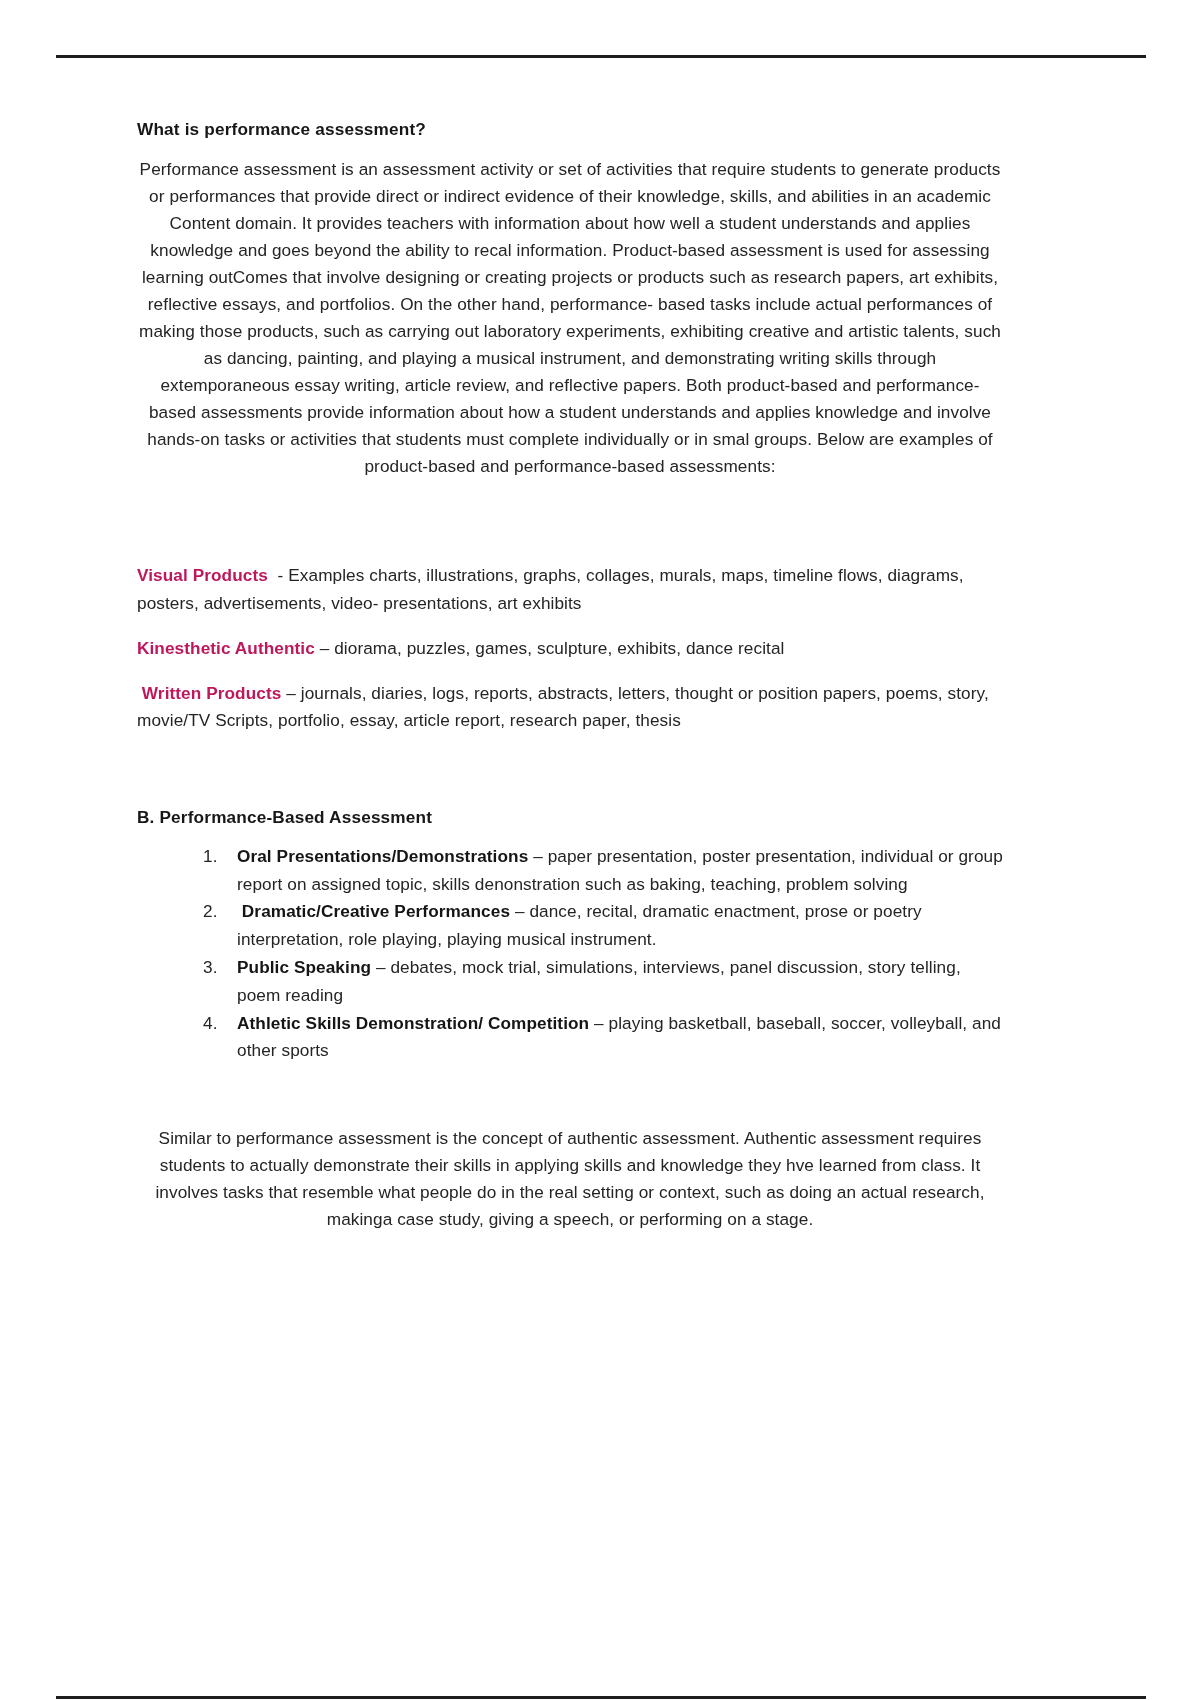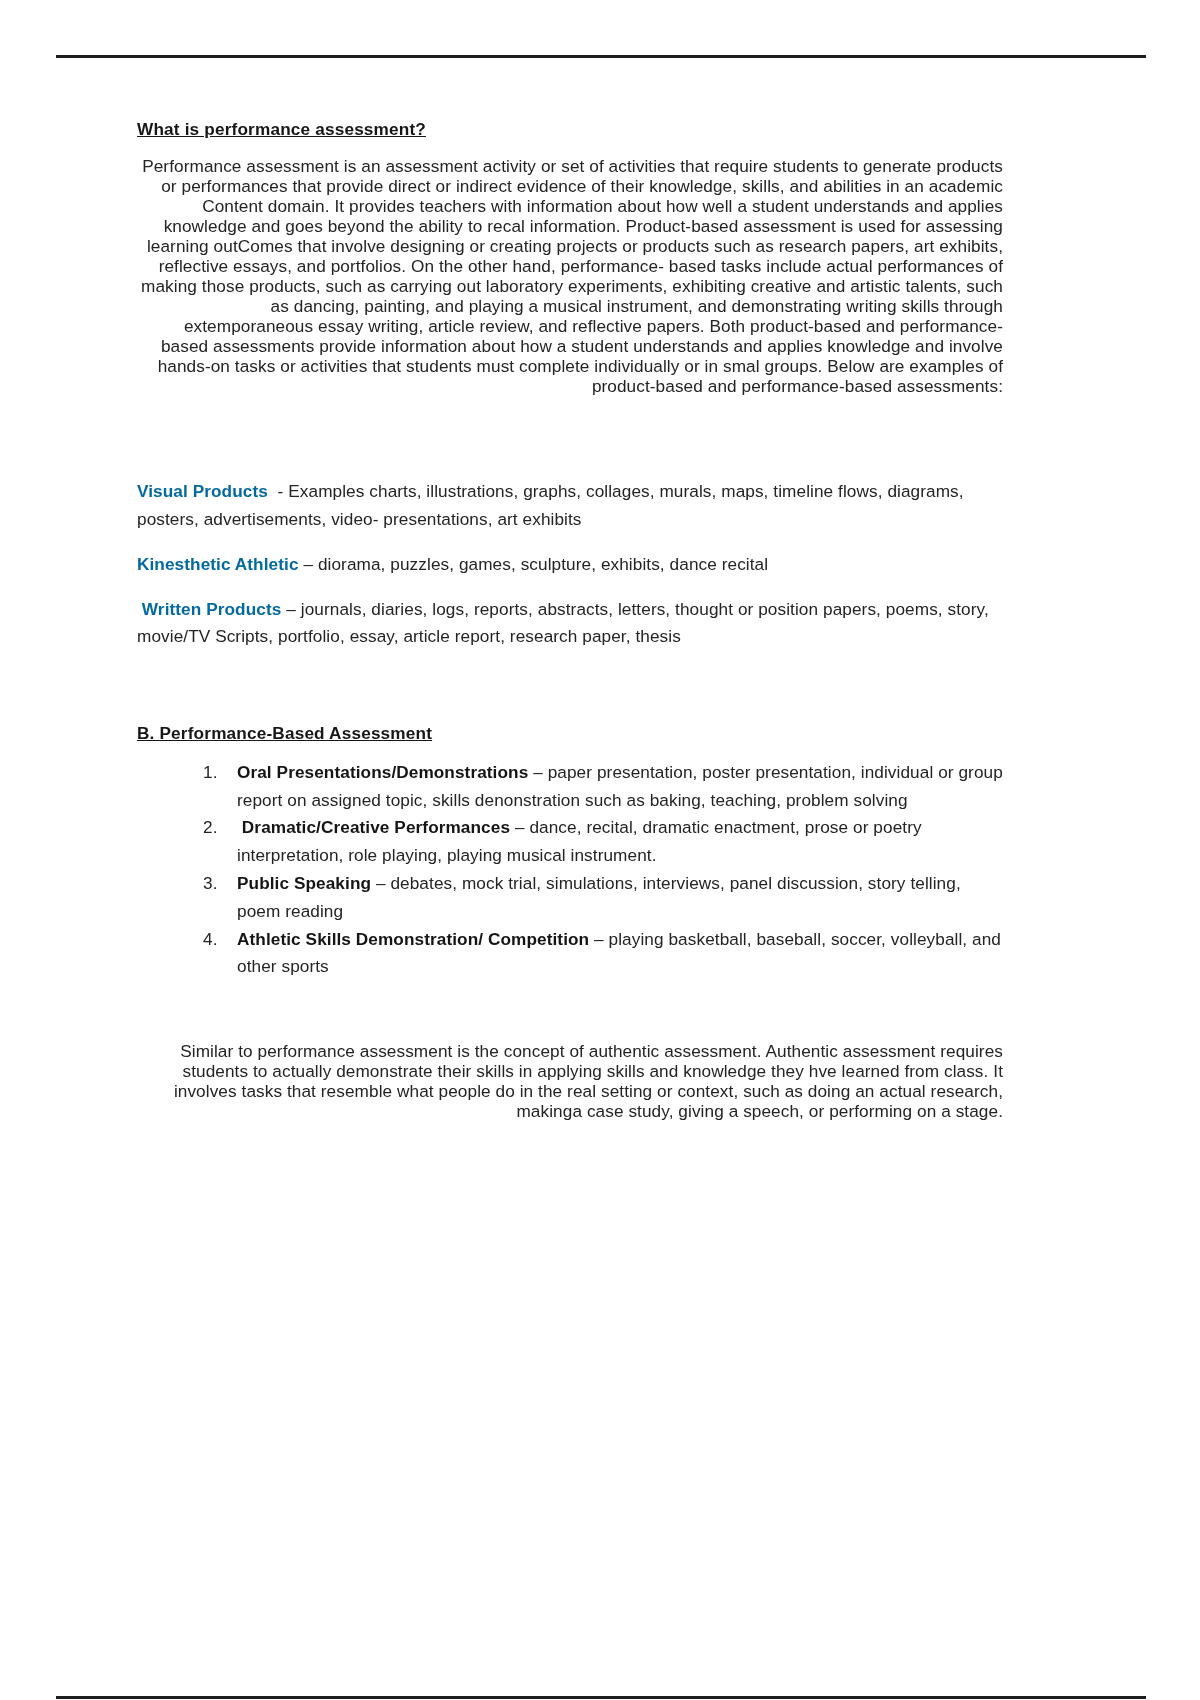--- a/index.html
+++ b/index.html
@@ -44,42 +44,41 @@
   }
 
   
   h2.section-heading {
     font-size: 17.2px;
     line-height: 1.3;
     font-weight: bold;
     letter-spacing: 0.01em;
     margin: 0;
     color: #171717;
-    text-decoration: underline;
   }
 
   p.body-text {
     font-size: 17.2px;
-    line-height: 20px;
+    line-height: 27px;
     margin: 0;
     color: #242424;
     letter-spacing: 0.005em;
-    text-align: right;
+    text-align: center;
   }
 
   .defn {
     font-size: 17.2px;
     line-height: 27.2px;
     margin: 0;
     color: #242424;
     letter-spacing: 0.005em;
   }
   .defn .term {
     font-weight: bold;
-    color: #0369a1;
+    color: #be185d;
   }
 
   
   .gap-intro   { height: 16px; }
   .gap-xl      { height: 54px; }
   .gap-lg      { height: 28px; }
   .gap-md      { height: 18px; }
   .gap-list    { height: 14px; }
   .gap-final   { height: 60px; }
 
@@ -135,21 +134,21 @@
 
     <div class="gap-xl"></div>
 
 
     <div class="gap-lg"></div>
 
     <p class="defn"><span class="term lead-space">Visual Products </span><span class="sep"> - </span><span>Examples charts, illustrations, graphs, collages, murals, maps, timeline flows, diagrams, posters, advertisements, video- presentations, art exhibits</span></p>
 
     <div class="gap-md"></div>
 
-    <p class="defn"><span class="term lead-space">Kinesthetic Athletic</span><span class="sep"> – </span><span>diorama, puzzles, games, sculpture, exhibits, dance recital</span></p>
+    <p class="defn"><span class="term lead-space">Kinesthetic Authentic</span><span class="sep"> – </span><span>diorama, puzzles, games, sculpture, exhibits, dance recital</span></p>
 
     <div class="gap-md"></div>
 
     <p class="defn"><span class="term lead-space"> Written Products</span><span class="sep"> – </span><span>journals, diaries, logs, reports, abstracts, letters, thought or position papers, poems, story, movie/TV Scripts, portfolio, essay, article report, research paper, thesis</span></p>
 
     <div class="gap-md"></div>
 
 
     <div class="gap-xl"></div>
 

